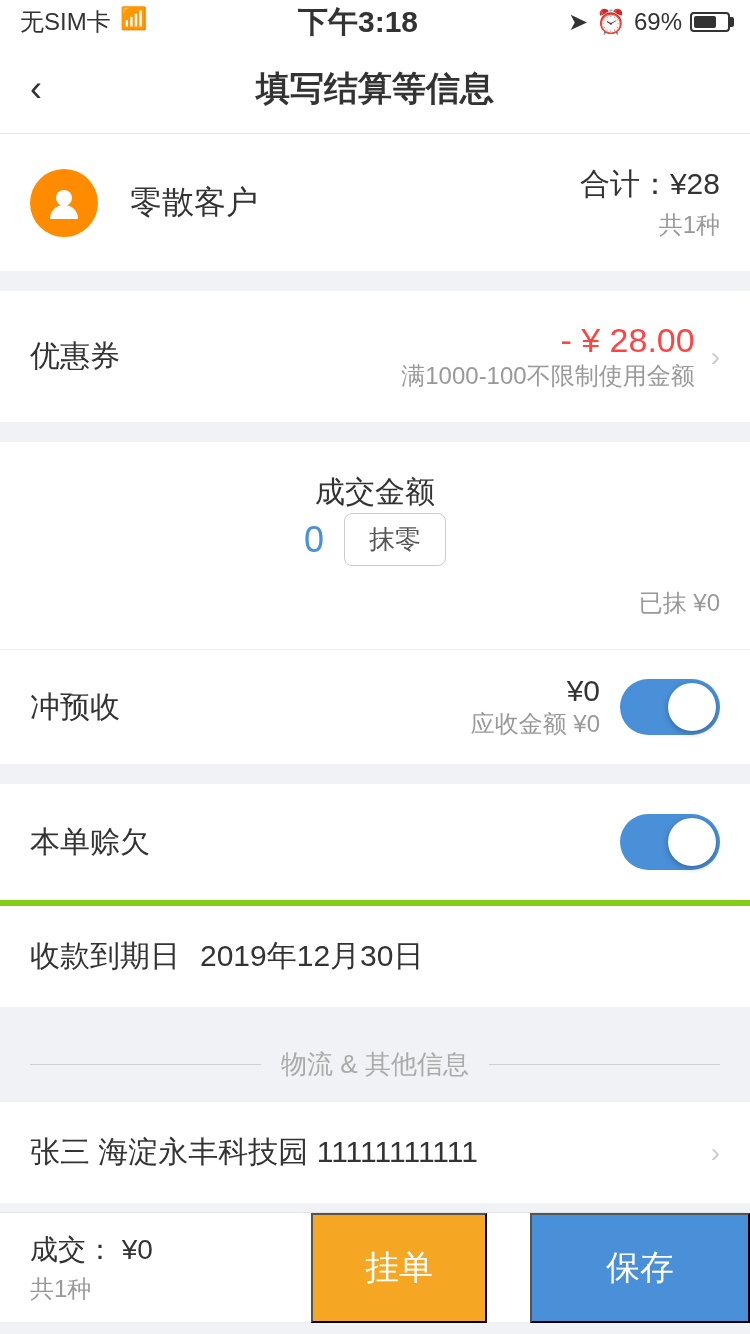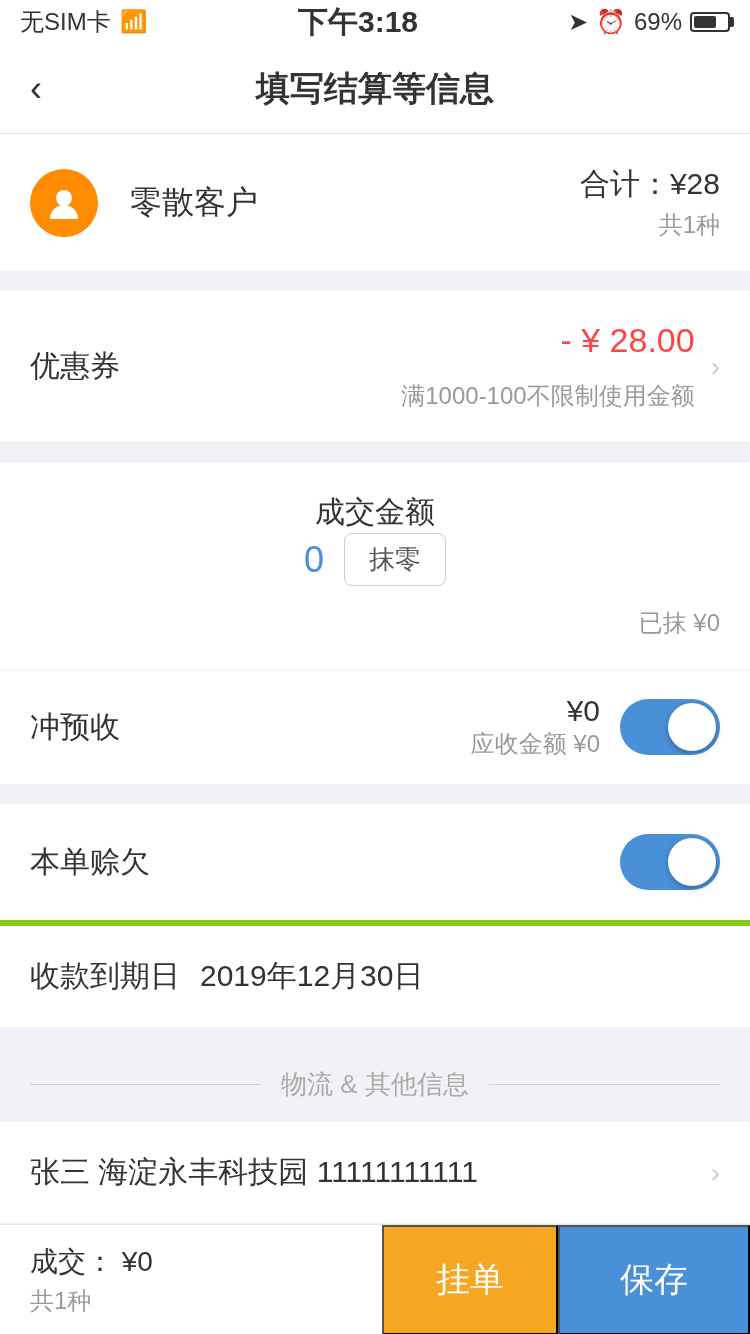--- a/index.html
+++ b/index.html
@@ -19,21 +19,21 @@
       width: 100%;
       height: 44px;
       background: #fff;
       display: flex;
       align-items: center;
       justify-content: space-between;
       padding: 0 20px;
       font-size: 24px;
       color: #333;
     }
-    .status-left { display: flex; align-items: center; gap: 10px; }
+    .status-left { display: flex; gap: 10px; }
     .status-center { font-size: 30px; font-weight: 600; }
     .status-right { display: flex; align-items: center; gap: 8px; font-size: 24px; }
     .battery-icon {
       display: inline-flex; align-items: center; gap: 2px;
     }
     .battery-body {
       width: 40px; height: 20px; border: 2px solid #333; border-radius: 4px;
       position: relative; display: flex; align-items: center; padding: 2px;
     }
     .battery-body::after {
@@ -110,21 +110,21 @@
     .row-item {
       padding: 30px 30px;
       display: flex;
       align-items: center;
       justify-content: space-between;
       border-top: 1px solid #f0f0f0;
     }
     .row-item:first-child { border-top: none; }
     .row-label { font-size: 30px; color: #333; }
     .row-value-red { font-size: 34px; color: #ff4444; font-weight: 500; }
-    .row-hint { font-size: 24px; color: #999; margin-top: 20px; }
+    .row-hint { font-size: 24px; color: #999; }
     .chevron {
       font-size: 28px; color: #ccc; margin-left: 8px;
     }
     .row-right-inline { display: flex; align-items: center; gap: 8px; }
 
     
     .deal-row {
       padding: 30px 30px;
       background: #fff;
     }
@@ -235,27 +235,28 @@
       justify-content: space-between;
       background: #fff;
     }
     .address-label { font-size: 30px; color: #333; flex-shrink: 0; margin-right: 20px; }
     .address-value { font-size: 30px; color: #333; flex: 1; }
     .address-chevron { font-size: 28px; color: #ccc; }
 
     
     .bottom-bar {
       position: fixed;
-      bottom: 0;
+      bottom: 12px;
       width: 750px;
       height: 110px;
       background: #fff;
       display: flex;
       align-items: center;
       border-top: 1px solid #e5e5e5;
+      gap: 43px;
     }
     .bottom-summary {
       flex: 1;
       padding: 0 30px;
     }
     .bottom-summary-top {
       font-size: 28px;
       color: #333;
     }
     .bottom-summary-bottom {
@@ -269,21 +270,21 @@
       background: #f5a623;
       display: flex;
       align-items: center;
       justify-content: center;
       font-size: 34px;
       color: #fff;
       font-weight: 500;
       cursor: pointer;
     }
     .btn-save {
-      width: 192px;
+      width: 220px;
       height: 110px;
       background: #4a90d9;
       display: flex;
       align-items: center;
       justify-content: center;
       font-size: 34px;
       color: #fff;
       font-weight: 500;
       cursor: pointer;
     }

